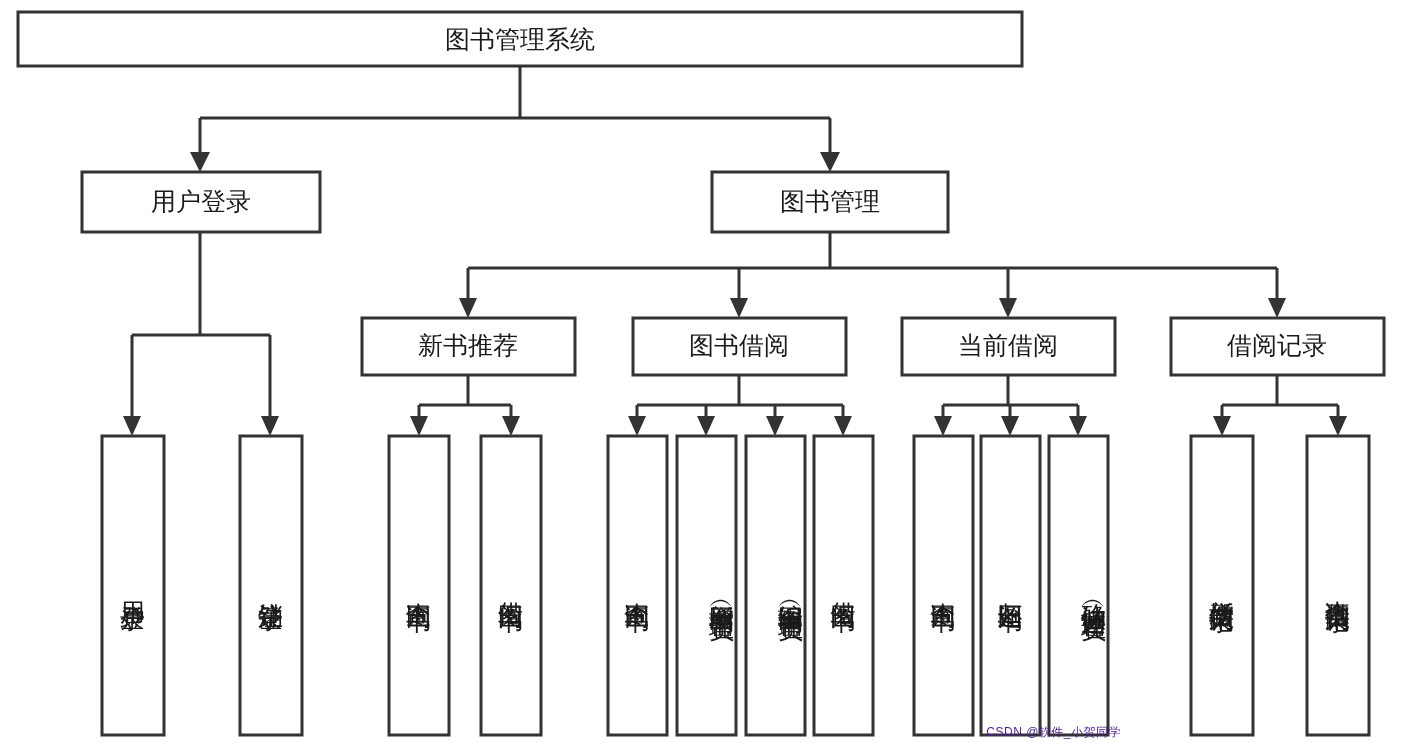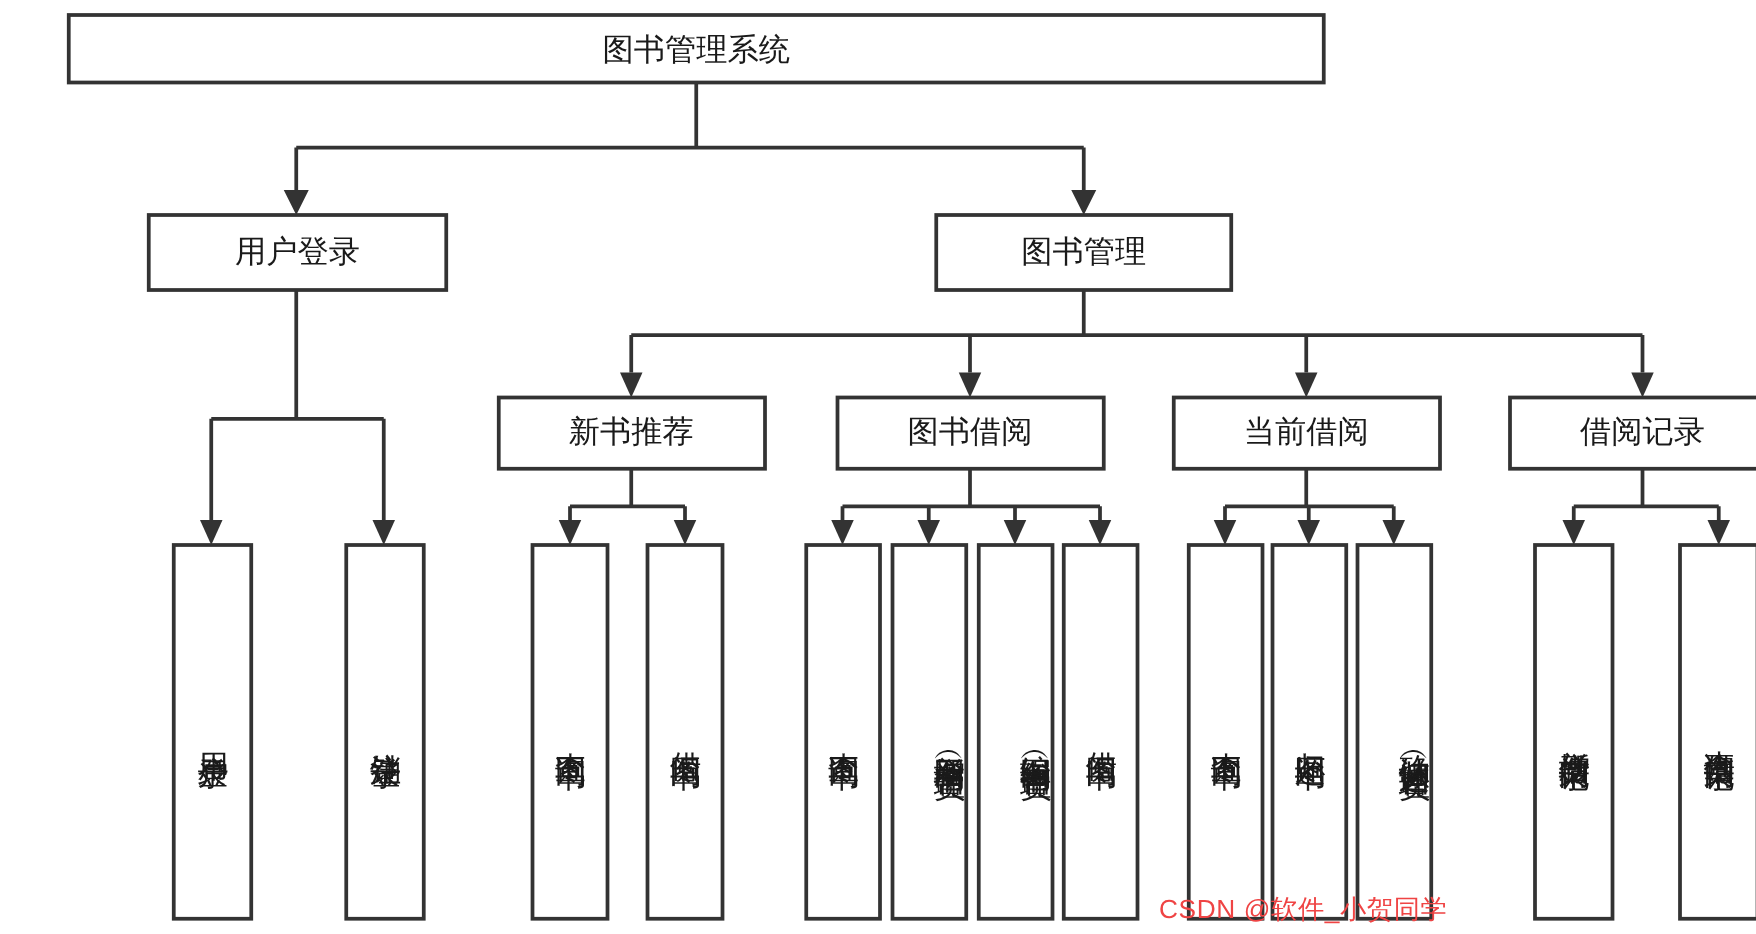--- a/index.html
+++ b/index.html
@@ -13,21 +13,20 @@
     position: relative;
     overflow: hidden;
     font-family: "Liberation Sans", "DejaVu Sans", sans-serif;
   }
   #diagram-root {
     position: absolute;
     left: 0;
     top: 0;
     width: 1129px;
     height: 747px;
-    margin-left: 37px;
   }
   svg#diagram-svg {
     display: block;
     width: 1405px;
     height: 747px;
   }
   .node-box {
     fill: #ffffff;
     stroke: #333333;
     stroke-width: 3;
@@ -62,22 +61,22 @@
     color: #1a1a1a;
     letter-spacing: 2px;
     white-space: nowrap;
     pointer-events: none;
   }
   .watermark {
     position: absolute;
     right: 8px;
     bottom: 6px;
     font-family: "Liberation Sans", "DejaVu Sans", sans-serif;
-    font-size: 21px;
-    color: #ef4444;
+    font-size: 12px;
+    color: #4c1d95;
     letter-spacing: 0.5px;
     user-select: none;
   }
 </style>
 </head>
 <body>
 
 <div id="diagram-root">
 
   <svg id="diagram-svg" viewBox="0 0 1405 747" xmlns="http://www.w3.org/2000/svg">

